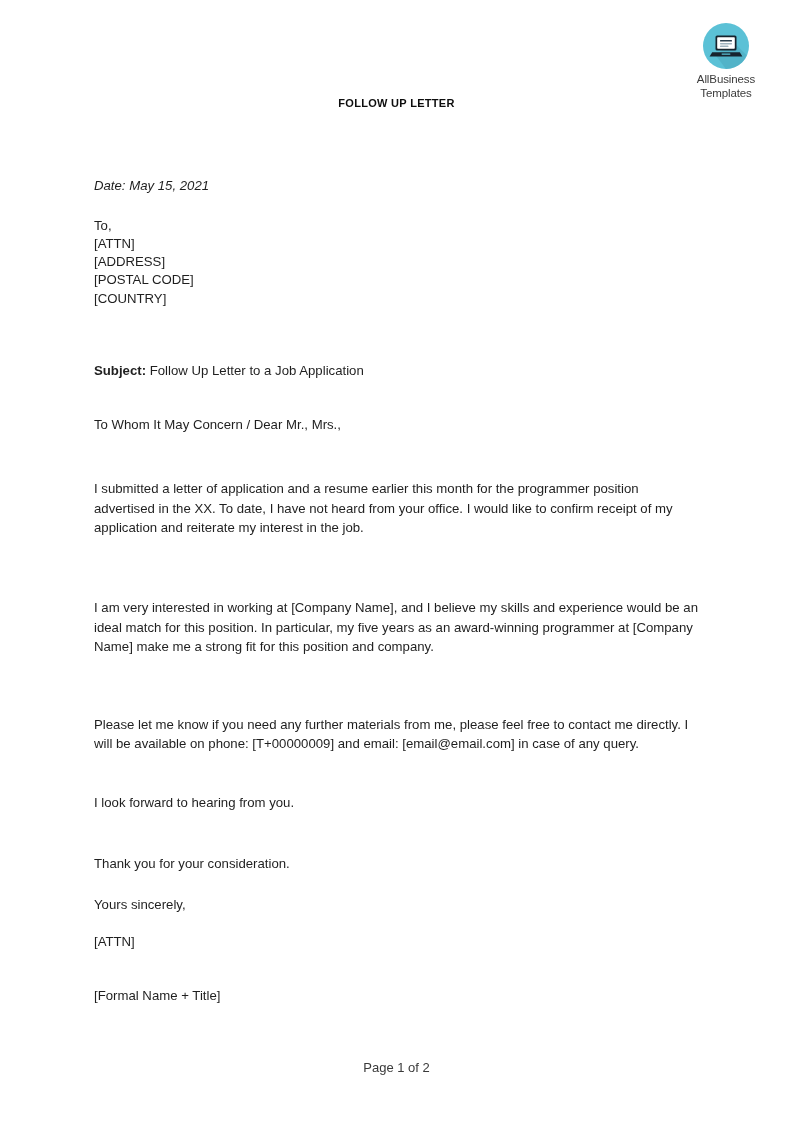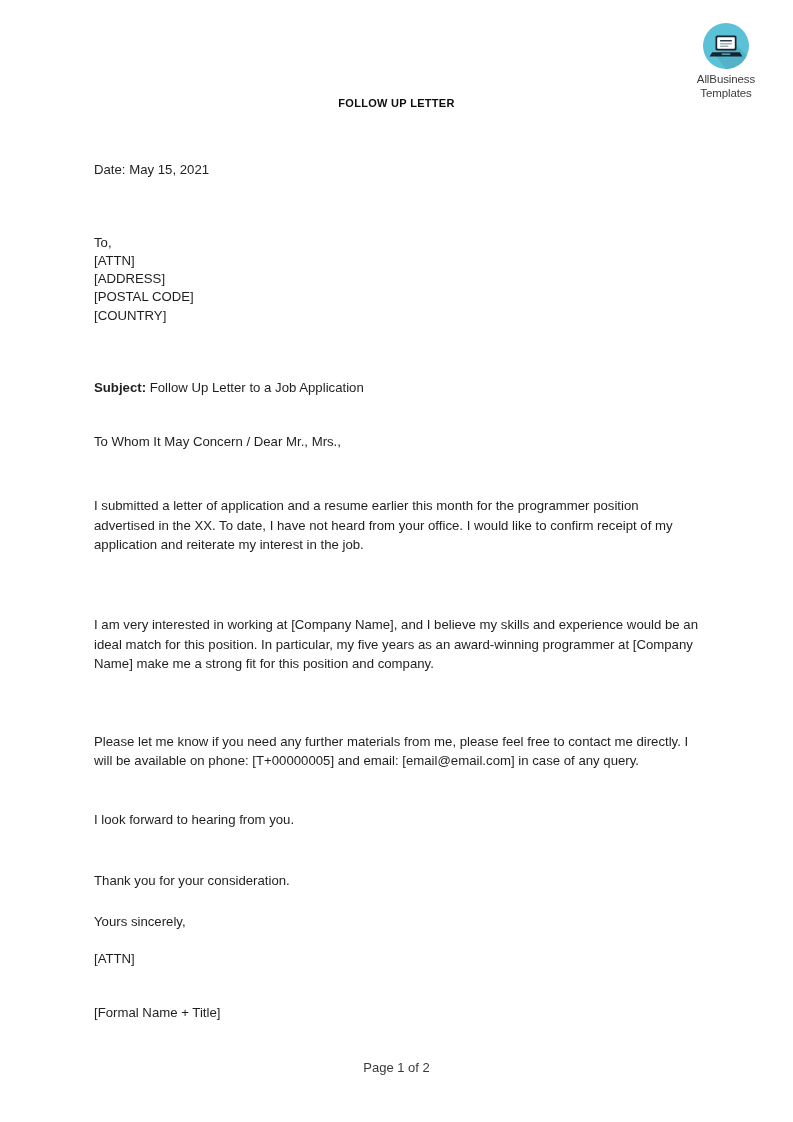--- a/index.html
+++ b/index.html
@@ -59,24 +59,24 @@
   .letter {
     position: absolute;
     left: 94px;
     top: 160px;
     width: 608px;
     font-size: 13.2px;
     line-height: 19.6px;
     color: #1f1f1f;
   }
 
-  .line-date { margin: 0 0 0 0; }
+  .line-date { margin: 16px 0 0 0; font-style: italic; }
 
   .address-block {
-    margin-top: 54px;
+    margin-top: 21px;
   }
   .address-block .addr-line {
     margin: 0;
     line-height: 18.3px;
   }
 
   .subject-line {
     margin-top: 53px;
   }
   .subject-label { font-weight: bold; }
@@ -143,21 +143,21 @@
     <div class="addr-line">[POSTAL CODE]</div>
     <div class="addr-line">[COUNTRY]</div>
   </div>
 
   <div class="subject-line"><span class="subject-label">Subject:</span> <span>Follow Up Letter to a Job Application</span></div>
 
   <div class="salutation">To Whom It May Concern / Dear Mr.,  Mrs.,</div>
 
   <div class="para p1">I submitted a letter of application and a resume earlier this month for the programmer position advertised in the XX.  To date, I have not heard from your office. I would like to confirm receipt of my application and reiterate my interest in the job.</div>
   <div class="para p2">I am very interested in working at [Company Name], and I believe my skills and experience would be an ideal match for this position. In particular, my five years as an award-winning programmer at [Company Name] make me a strong fit for this position and company.</div>
-  <div class="para p3">Please let me know if you need any further materials from me, please feel free to contact me directly. I will be available on phone: [T+00000005] and email: [email@email.com] in case of any query.</div>
+  <div class="para p3">Please let me know if you need any further materials from me, please feel free to contact me directly. I will be available on phone: [T+00000009] and email: [email@email.com] in case of any query.</div>
   <div class="para p4">I look forward to hearing from you.</div>
   <div class="para p5">Thank you for your consideration.</div>
 
   <div class="closing">Yours sincerely,</div>
   <div class="sig-name">[ATTN]</div>
   <div class="sig-formal">[Formal Name + Title]</div>
 
 </div>
 
 <div class="footer">Page 1 of 2</div>

